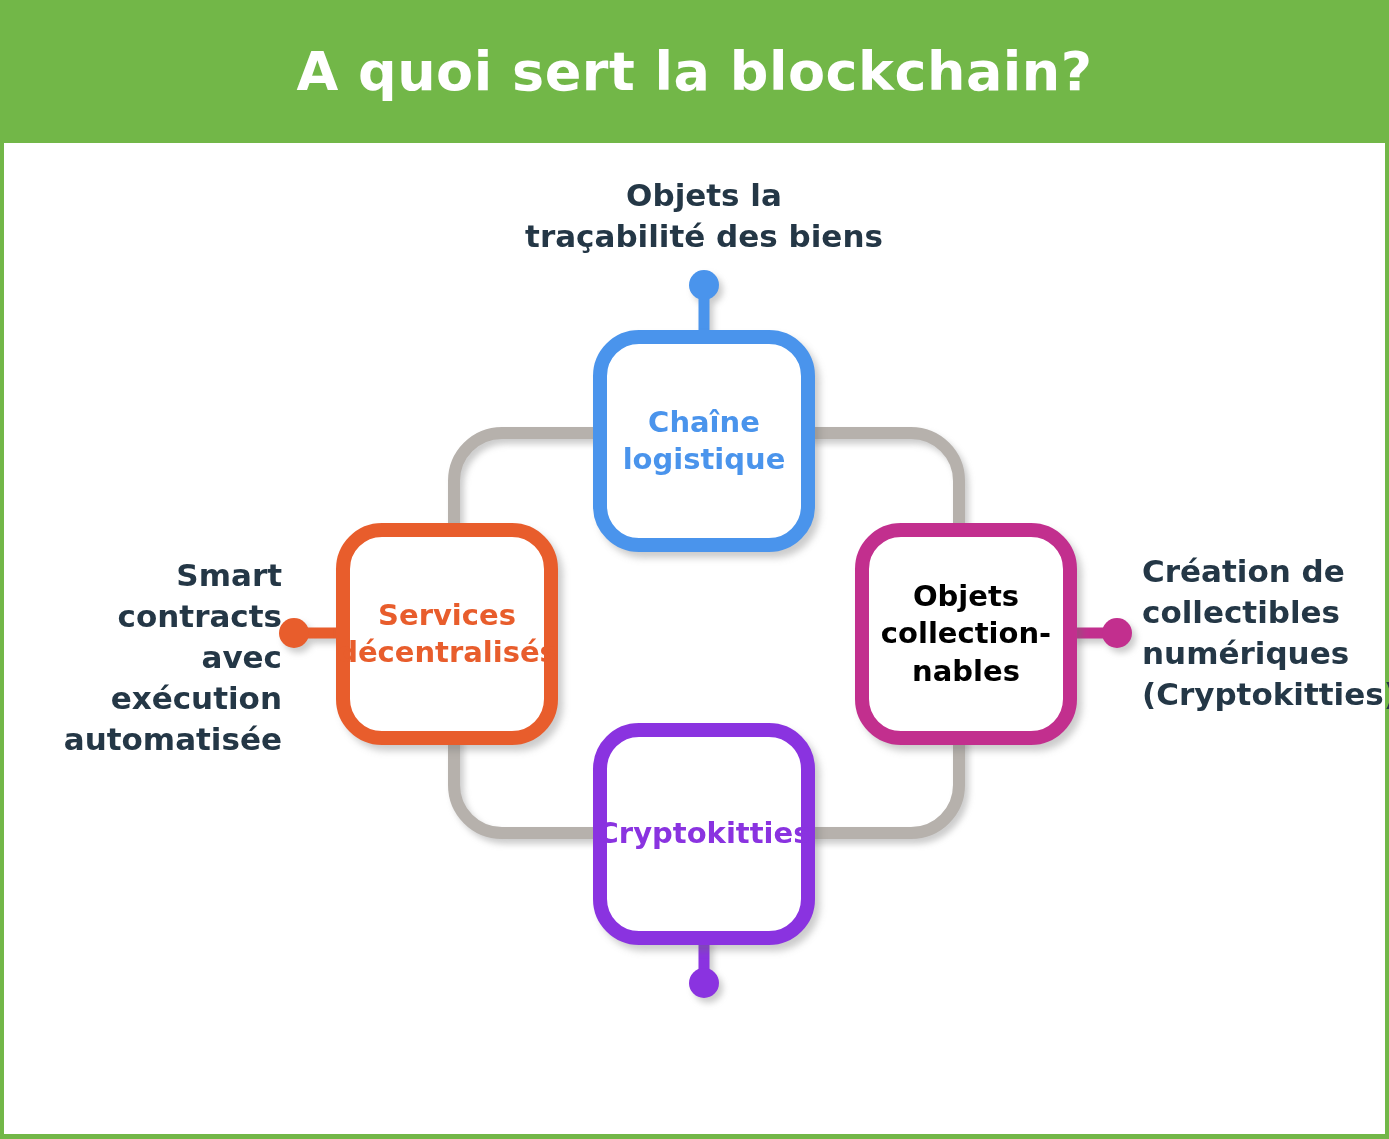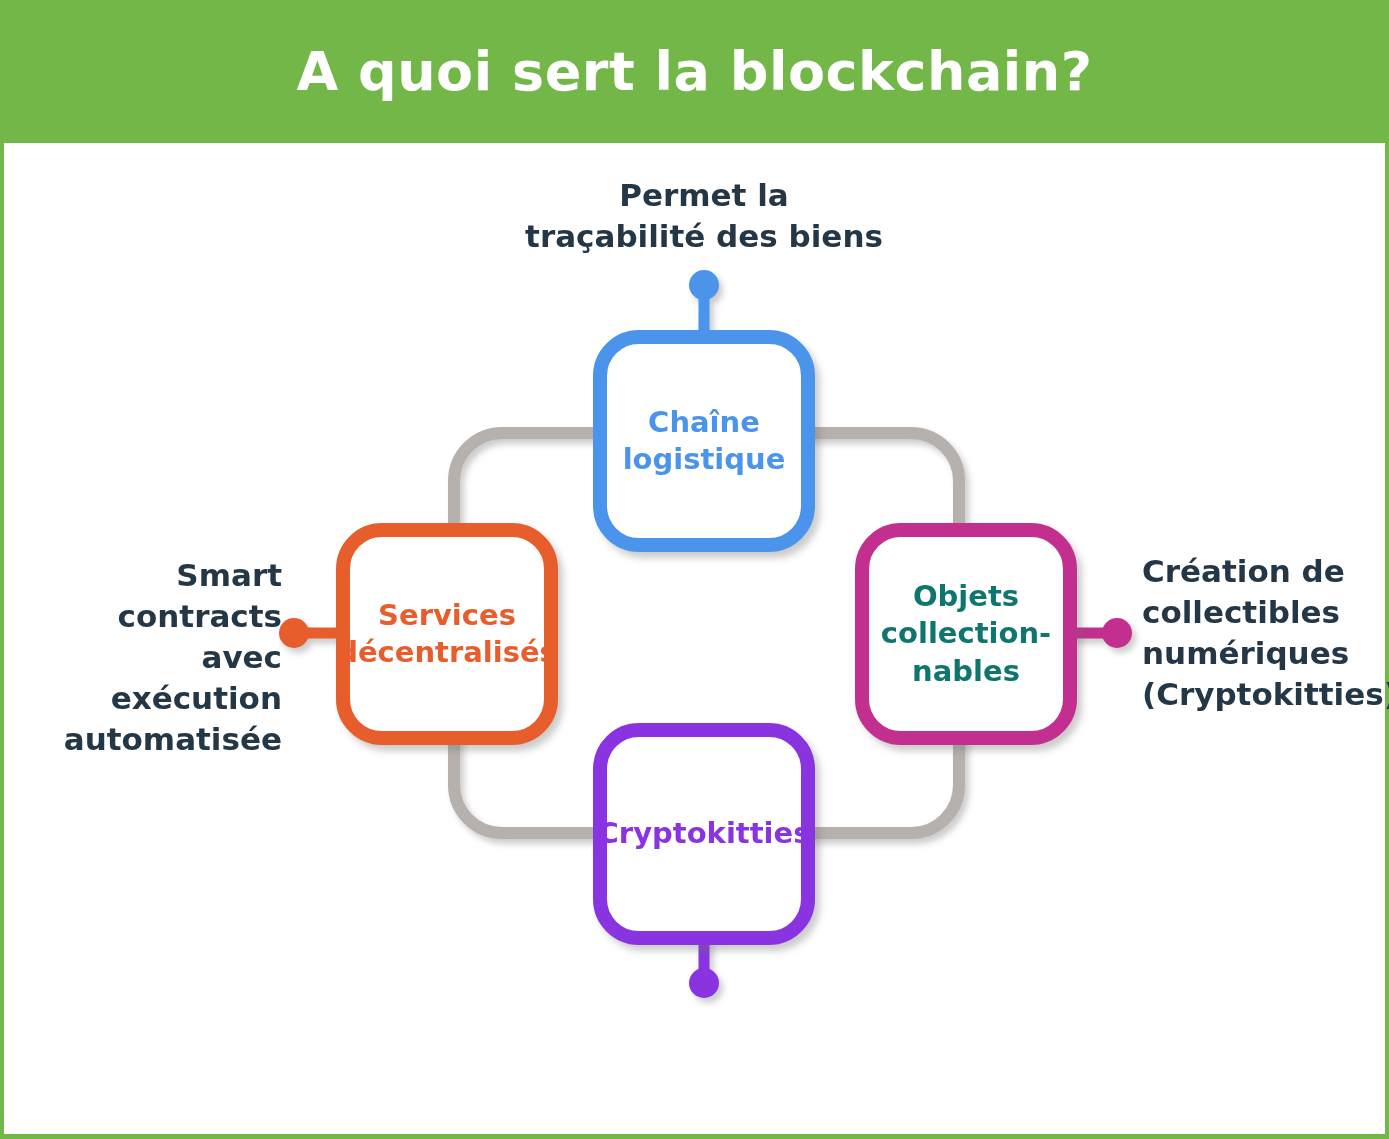--- a/index.html
+++ b/index.html
@@ -57,21 +57,21 @@
     font-weight: 700;
     line-height: 1.28;
     white-space: pre-line;
     padding: 0 8px;
   }
   .node-blue   { left: 589px; top: 187px; border: 14px solid #4a94ec; }
   .node-blue .label   { color: #4a94ec; }
   .node-orange { left: 332px; top: 380px; border: 14px solid #e85d2c; }
   .node-orange .label { color: #e85d2c; }
   .node-pink   { left: 851px; top: 380px; border: 14px solid #c22f8e; }
-  .node-pink .label   { color: #0f766e; }
+  .node-pink .label   { color: #000000; }
   .node-purple { left: 589px; top: 580px; border: 14px solid #8a33e0; }
   .node-purple .label { color: #8a33e0; }
 
   
   .annotation {
     position: absolute;
     color: #243746;
     font-size: 31px;
     font-weight: 600;
     line-height: 1.32;
@@ -126,21 +126,21 @@
       <div class="node node-pink">
         <div class="label">Objets
 collection-
 nables</div>
       </div>
 
       <div class="node node-purple">
         <div class="label">Cryptokitties</div>
       </div>
 
-      <div class="annotation ann-top">Permet la
+      <div class="annotation ann-top">Objets la
 traçabilité des biens</div>
       <div class="annotation ann-left">Smart
 contracts avec
 exécution
 automatisée</div>
       <div class="annotation ann-right">Création de
 collectibles
 numériques
 (Cryptokitties)</div>
 

